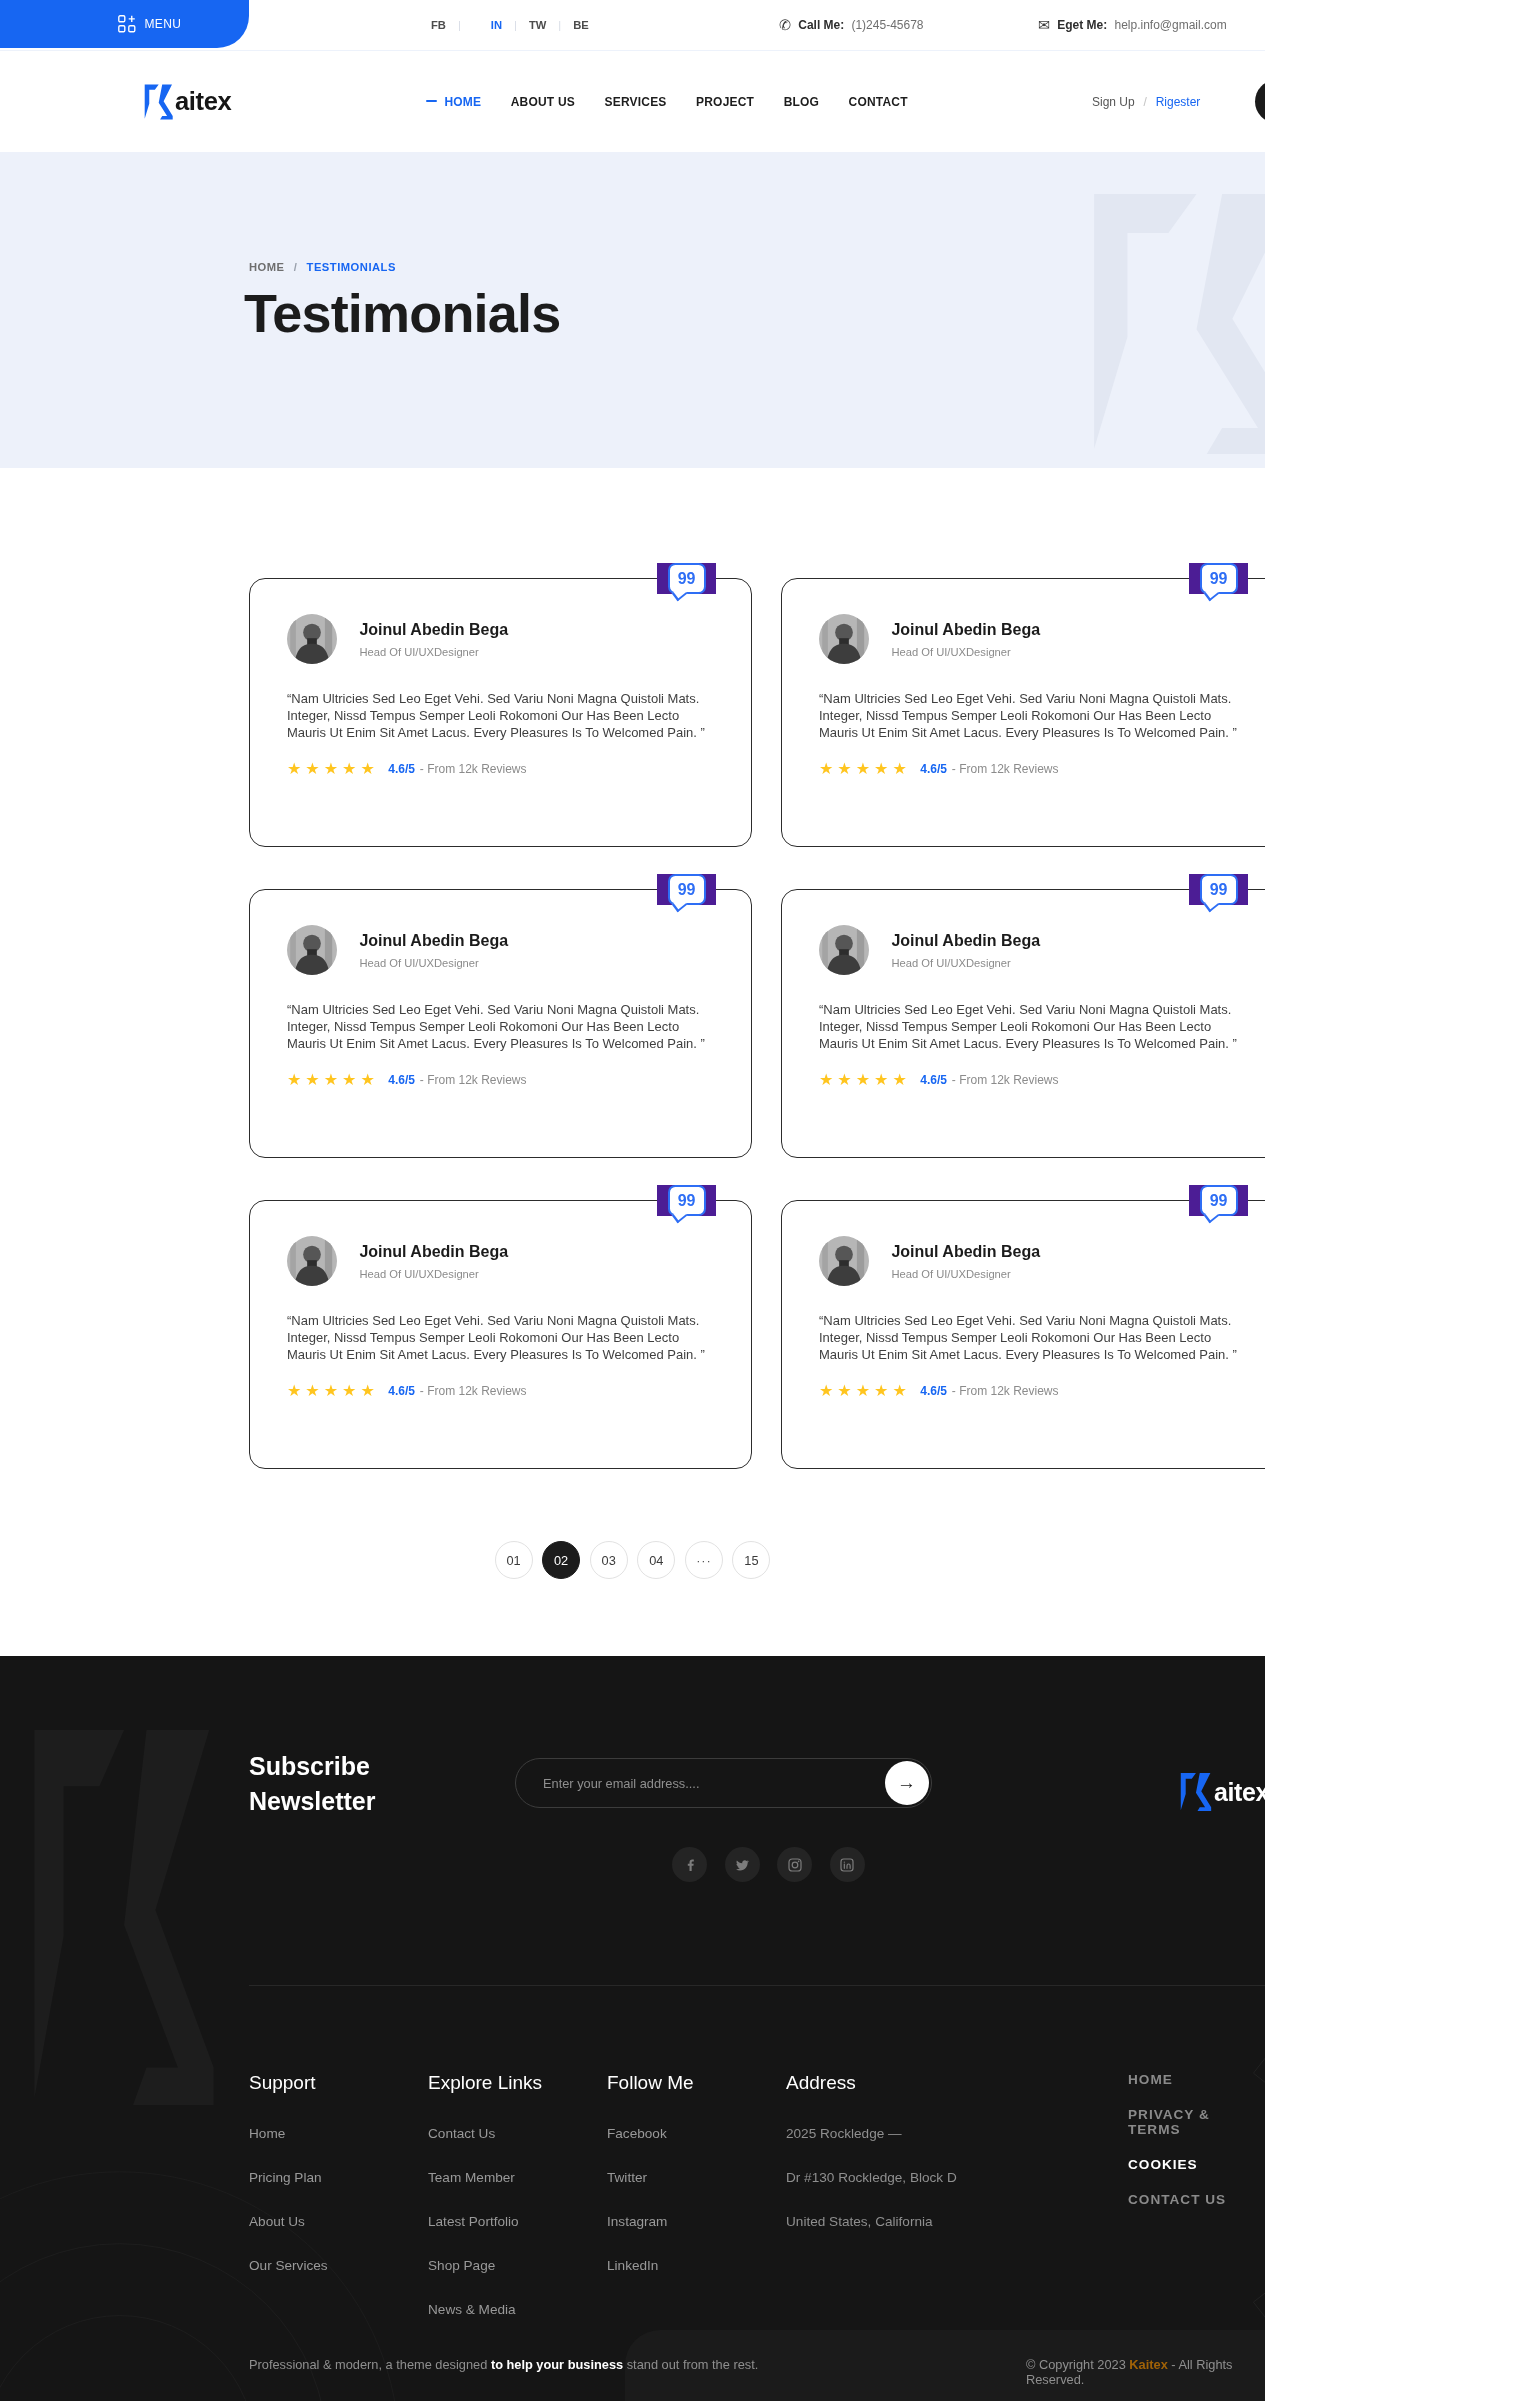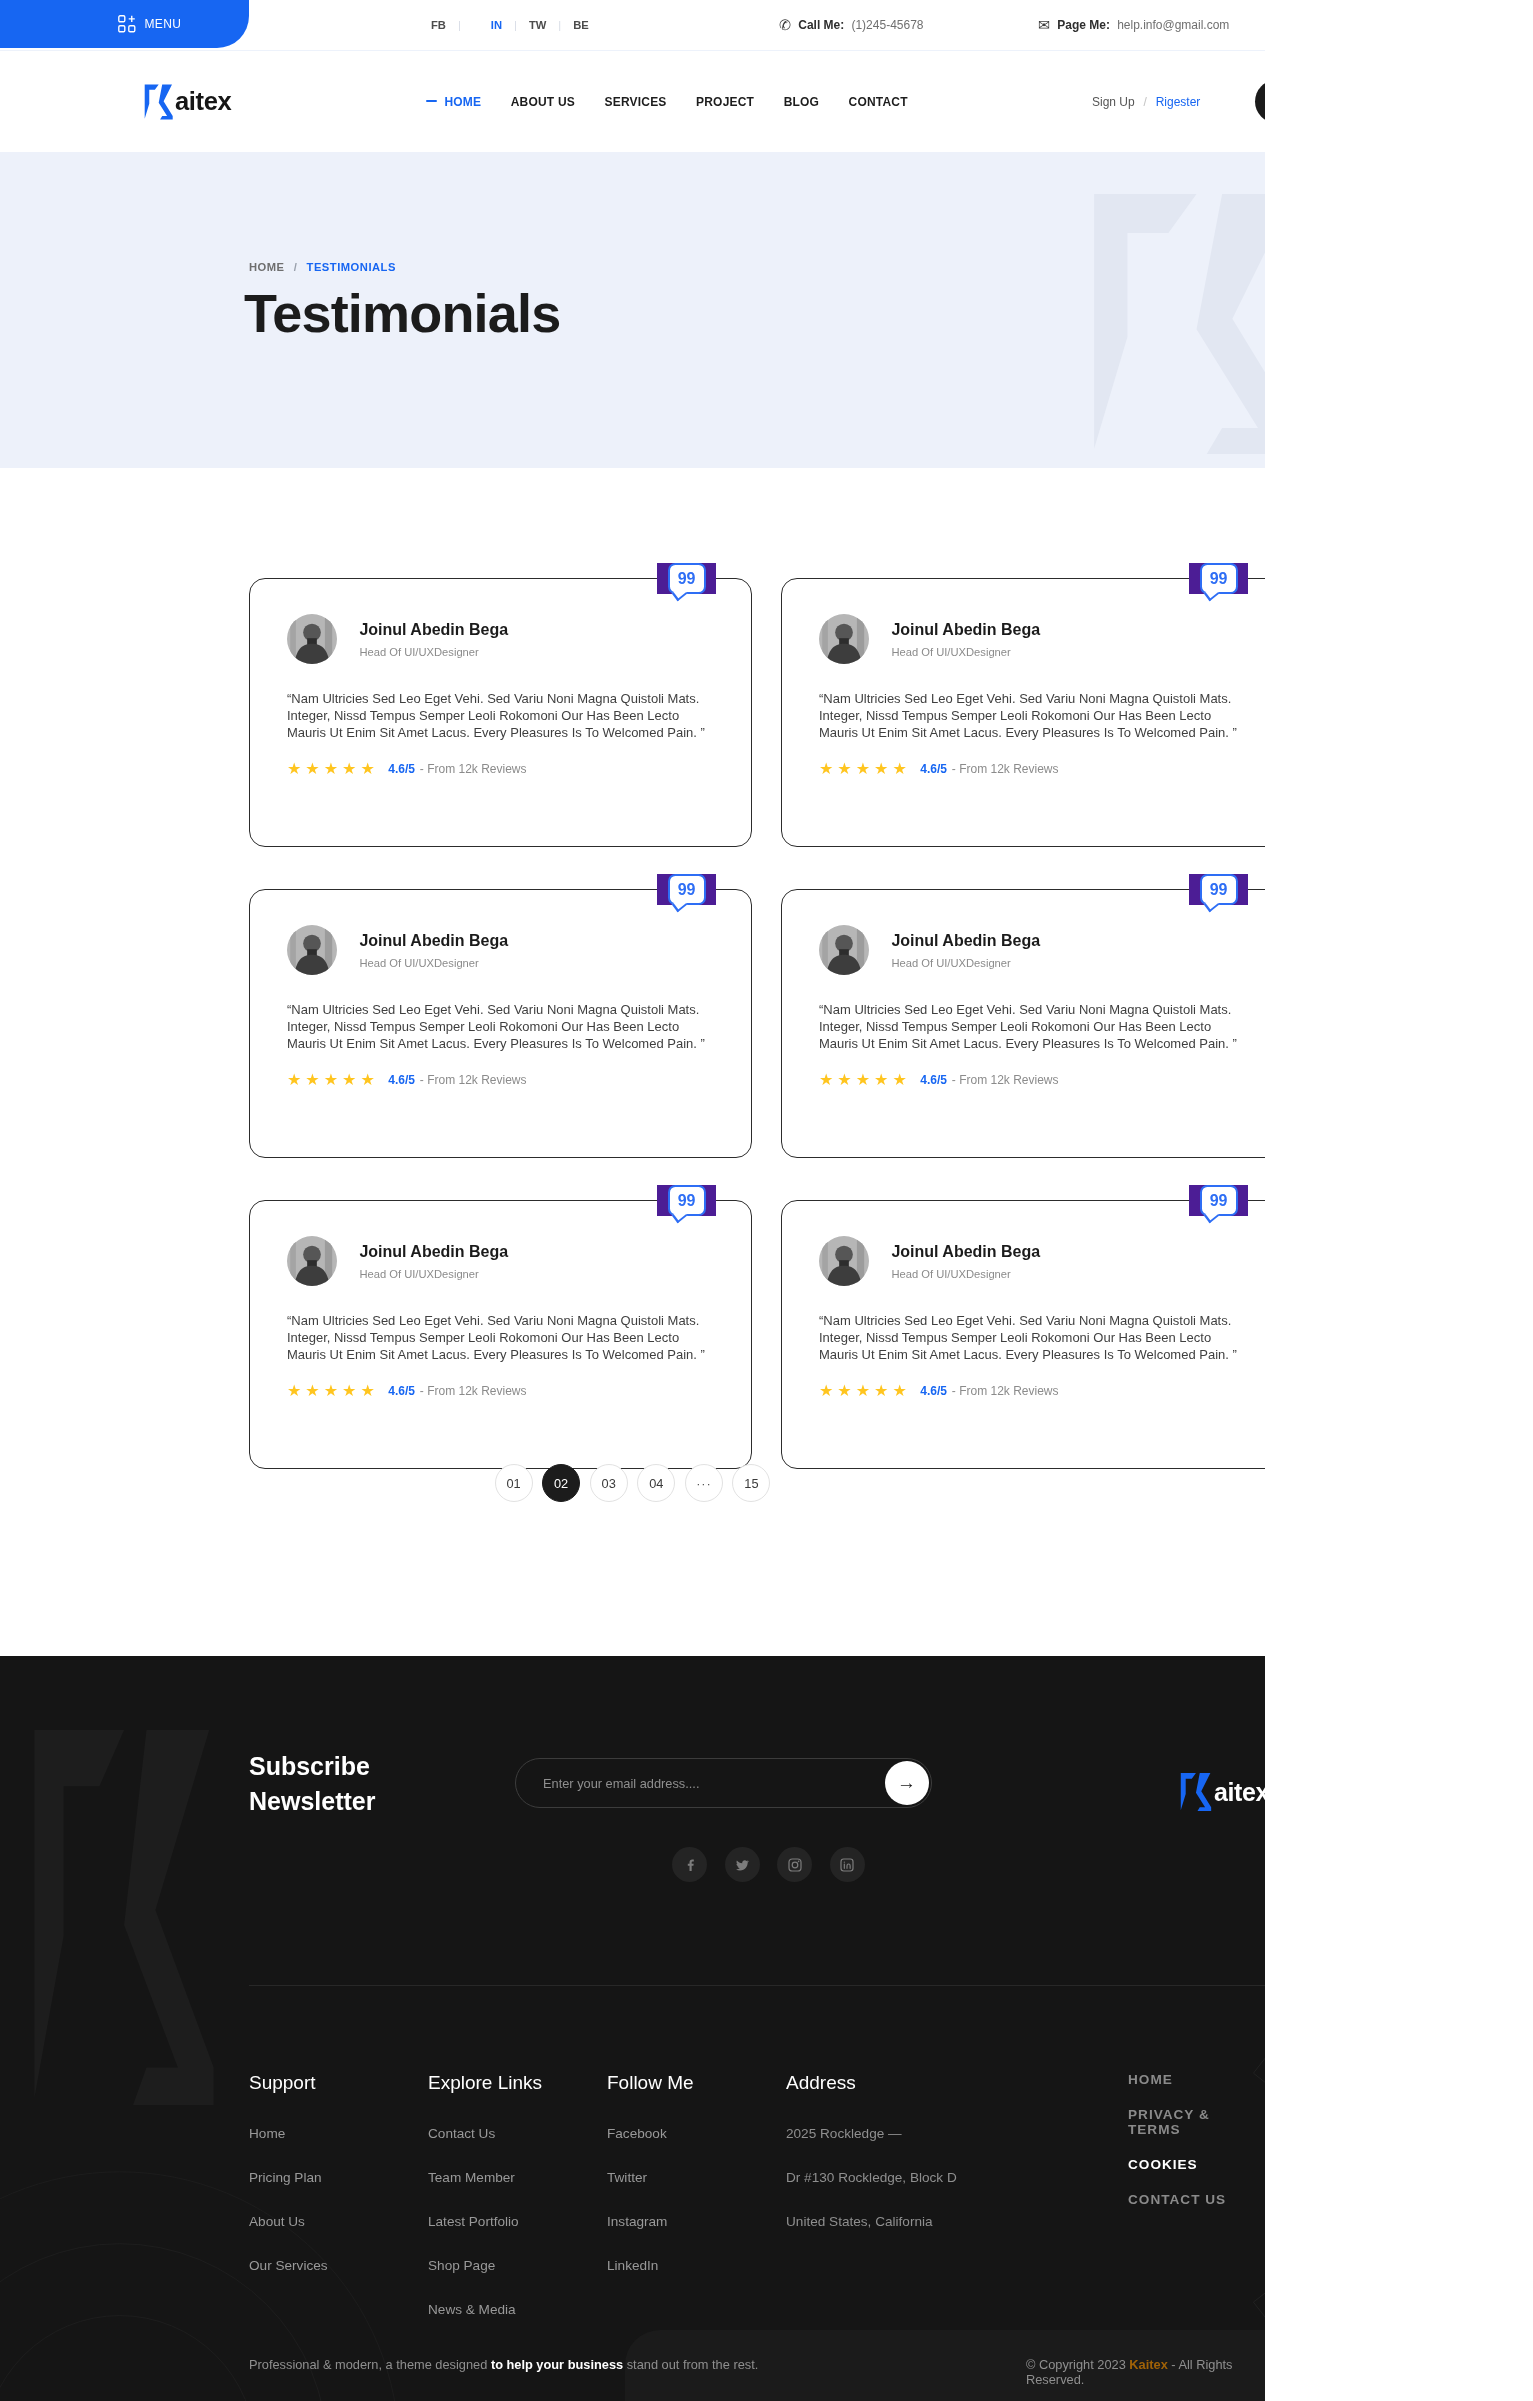--- a/index.html
+++ b/index.html
@@ -66,21 +66,21 @@
   .avatar { width:50px; height:50px; border-radius:50%; overflow:hidden; flex:none; }
   .c-name { font-size:16px; font-weight:700; color:#1b1b1b; margin-top:7.2px; }
   .c-role { font-size:11.2px; color:#8b8b8b; margin-top:6.4px; }
   .c-quote { margin-top:26px; font-size:13px; line-height:17px; color:#3f3f3f; }
   .c-rating { margin-top:18.4px; display:flex; align-items:center; font-size:12px; }
   .stars { color:#ffc51f; font-size:16px; letter-spacing:4px; margin-right:9.6px; }
   .score { color:#1766f2; font-weight:700; }
   .reviews { color:#8b8b8b; margin-left:4.8px; }
 
   
-  .pagination { position:absolute; top:996px; left:0; width:100%; display:flex; justify-content:center; gap:9.6px; }
+  .pagination { position:absolute; top:1073px; left:0; width:100%; display:flex; justify-content:center; gap:9.6px; }
   .page-btn { width:38px; height:38px; border-radius:50%; border:0.8px solid #e2e2e2; background:#fff;
     color:#3b3b3b; font-size:12.8px; font-family:inherit; display:flex; align-items:center; justify-content:center; cursor:pointer; }
   .page-btn.active { background:#1c1c1c; border-color:#1c1c1c; color:#fff; }
   .page-btn.dots { color:#555; letter-spacing:0.8px; }
 
   
   .footer { position:relative; height:745px; background:#151515; overflow:hidden; }
   .f-k { position:absolute; left:29.5px; top:74px; width:224px; height:375px; color:#1d1d1d; }
   .f-circles, .f-aster { position:absolute; pointer-events:none; }
   .f-sub-title { position:absolute; left:249px; top:93px; font-size:25px; font-weight:700; color:#fff; line-height:35px; }
@@ -151,21 +151,21 @@
       <span class="sep">|</span>
       <span>BE</span>
     </nav>
     <div class="tb-item tb-call">
       <i class="gicon">✆</i>
       <span class="lbl">Call Me:</span>
       <span class="val">(1)245-45678</span>
     </div>
     <div class="tb-item tb-mail">
       <i class="gicon">✉</i>
-      <span class="lbl">Page Me:</span>
+      <span class="lbl">Eget Me:</span>
       <span class="val">help.info@gmail.com</span>
     </div>
     <button class="tb-search">
       <svg width="18.4" height="18.4" viewBox="0 0 23 23" fill="none" stroke="#2e2e2e" stroke-width="1.6">
         <circle cx="10" cy="10" r="7"></circle>
           <path d="M15.3 15.3 L21 21"></path>
       </svg>
     </button>
   </header>
 

